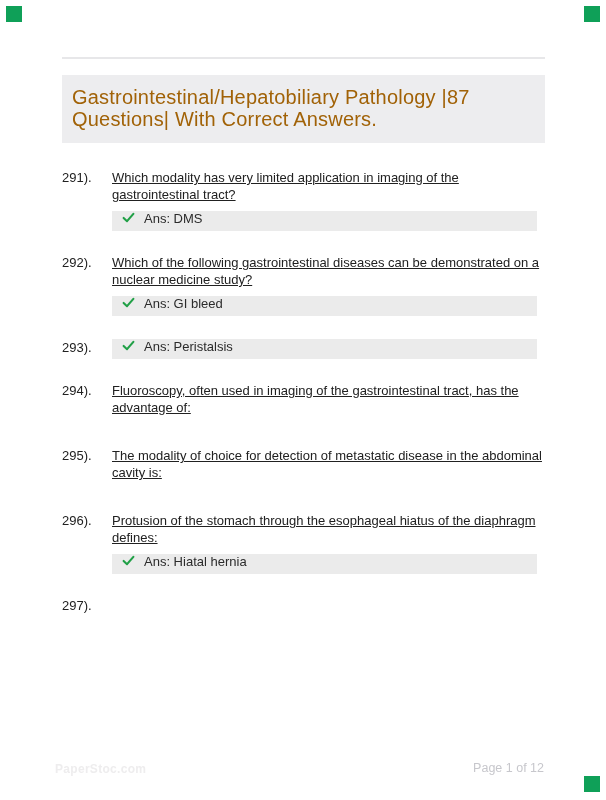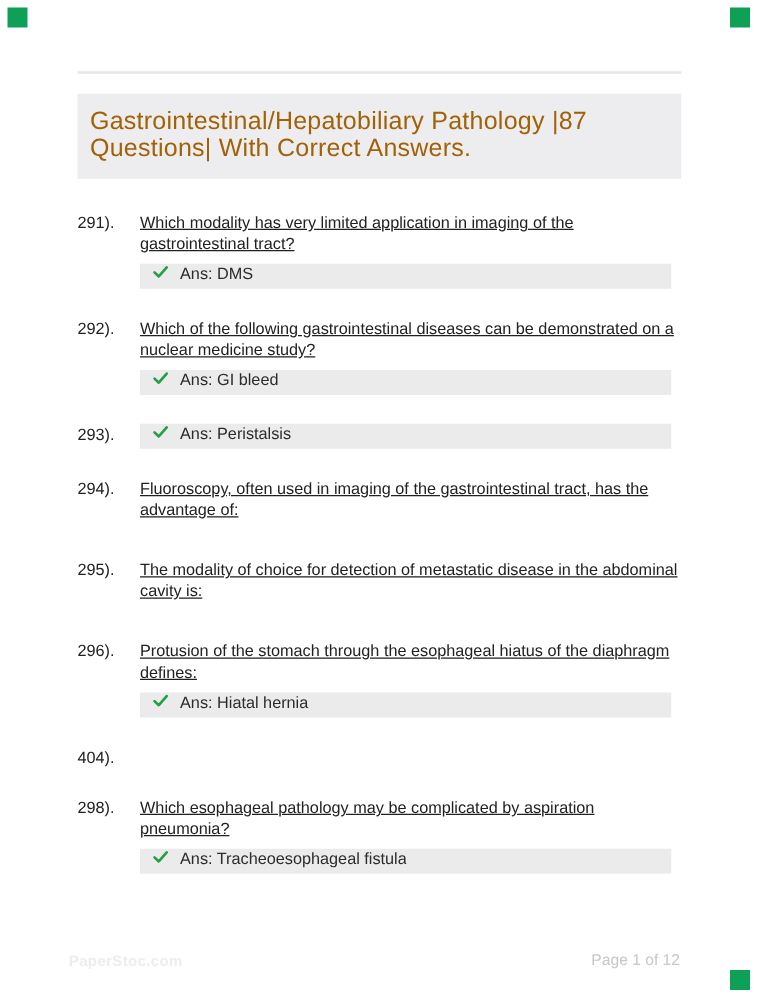--- a/index.html
+++ b/index.html
@@ -193,37 +193,23 @@
               <svg width="13" height="13" viewBox="0 0 16 16">
                 <path d="M2 8.5 L6.2 12.5 L14 3.5" fill="none" stroke="#21a047" stroke-width="2.6" stroke-linecap="round" stroke-linejoin="round"></path>
               </svg>
             </span>
           <span class="answer-text">Ans: Hiatal hernia</span>
         </div>
       </div>
     </div>
 
     <div class="q-row">
-      <div class="q-num">404).</div>
-    </div>
-
-    <div class="q-row">
-      <div class="q-num">298).</div>
-      <div class="q-body">
-        <div class="q-text">Which esophageal pathology may be complicated by aspiration pneumonia?</div>
-        <div class="answer-bar">
-          <span class="check">
-              <svg width="13" height="13" viewBox="0 0 16 16">
-                <path d="M2 8.5 L6.2 12.5 L14 3.5" fill="none" stroke="#21a047" stroke-width="2.6" stroke-linecap="round" stroke-linejoin="round"></path>
-              </svg>
-            </span>
-          <span class="answer-text">Ans: Tracheoesophageal fistula</span>
-        </div>
-      </div>
-    </div>
+      <div class="q-num">297).</div>
+    </div>
+
 
   </div>
 </div>
 
 <div class="footer">
   <span class="watermark">PaperStoc.com</span>
   <span class="page-indicator">Page 1 of 12</span>
 </div>
 
 </body></html>

